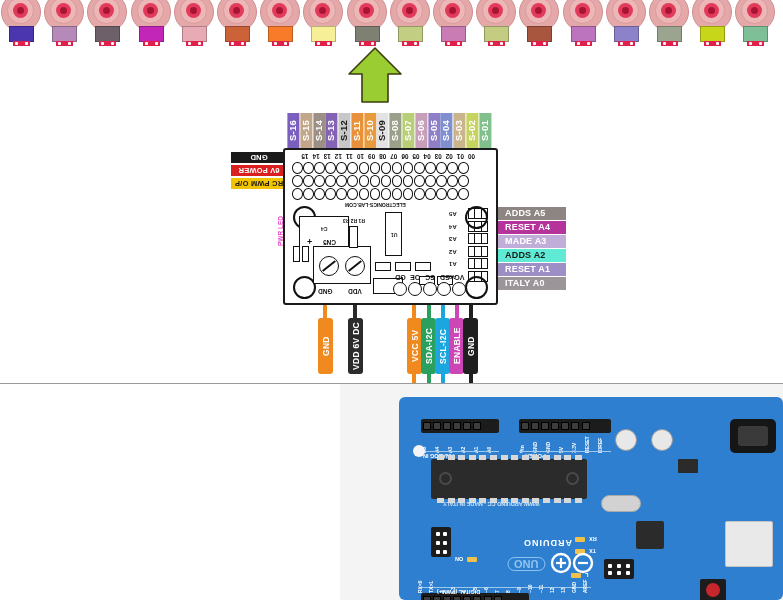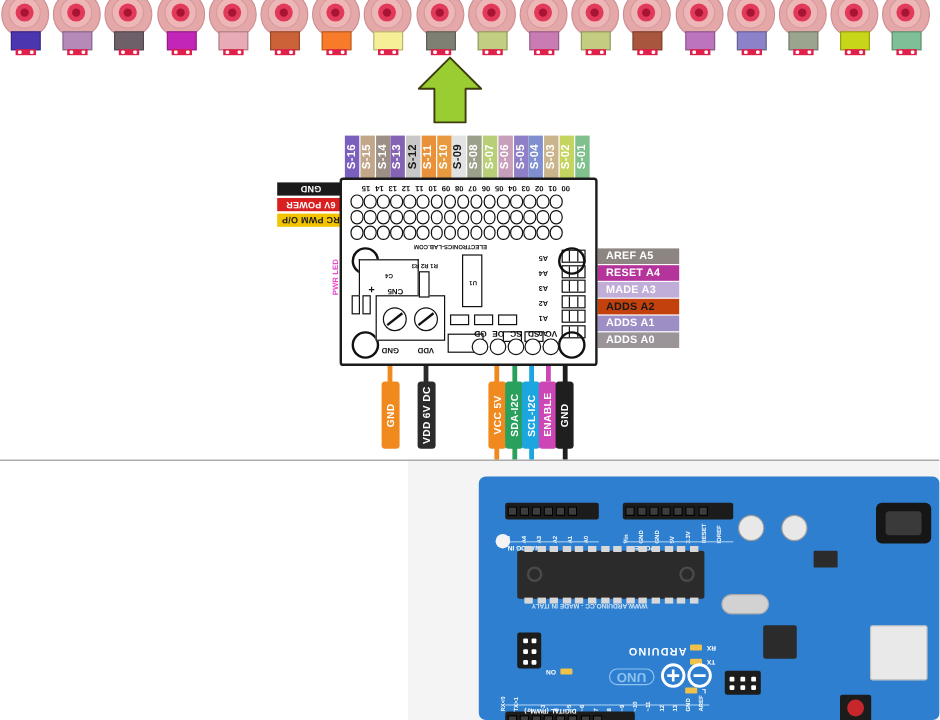--- a/index.html
+++ b/index.html
@@ -397,26 +397,26 @@
       <div class="slab" style="background: rgb(127, 192, 141);">S-01</div>
     </div>
 
   <div id="power-labels">
       <div class="plab" style="background: rgb(26, 26, 26);">GND</div>
       <div class="plab" style="background: rgb(217, 31, 31);">6V POWER</div>
       <div class="plab" style="background: rgb(242, 195, 0); color: rgb(26, 26, 26);">RC PWM O/P</div>
     </div>
 
   <div id="adds-labels">
-      <div class="adlab" style="background: rgb(140, 133, 130);">AREF A5</div>
+      <div class="adlab" style="background: rgb(140, 133, 130);">ADDS A5</div>
       <div class="adlab" style="background: rgb(181, 52, 155);">RESET A4</div>
       <div class="adlab" style="background: rgb(192, 174, 216);">MADE A3</div>
-      <div class="adlab" style="background: #c2410c; color: rgb(26, 26, 26);">ADDS A2</div>
-      <div class="adlab" style="background: rgb(157, 142, 198);">ADDS A1</div>
-      <div class="adlab" style="background: rgb(155, 148, 153);">ADDS A0</div>
+      <div class="adlab" style="background: #5eead4; color: rgb(26, 26, 26);">ADDS A2</div>
+      <div class="adlab" style="background: rgb(157, 142, 198);">RESET A1</div>
+      <div class="adlab" style="background: rgb(155, 148, 153);">ITALY A0</div>
     </div>
 
   <div id="pwm-board">
 
     <div id="pin-nums">
         <div class="pn">00</div>
         <div class="pn">01</div>
         <div class="pn">02</div>
         <div class="pn">03</div>
         <div class="pn">04</div>

